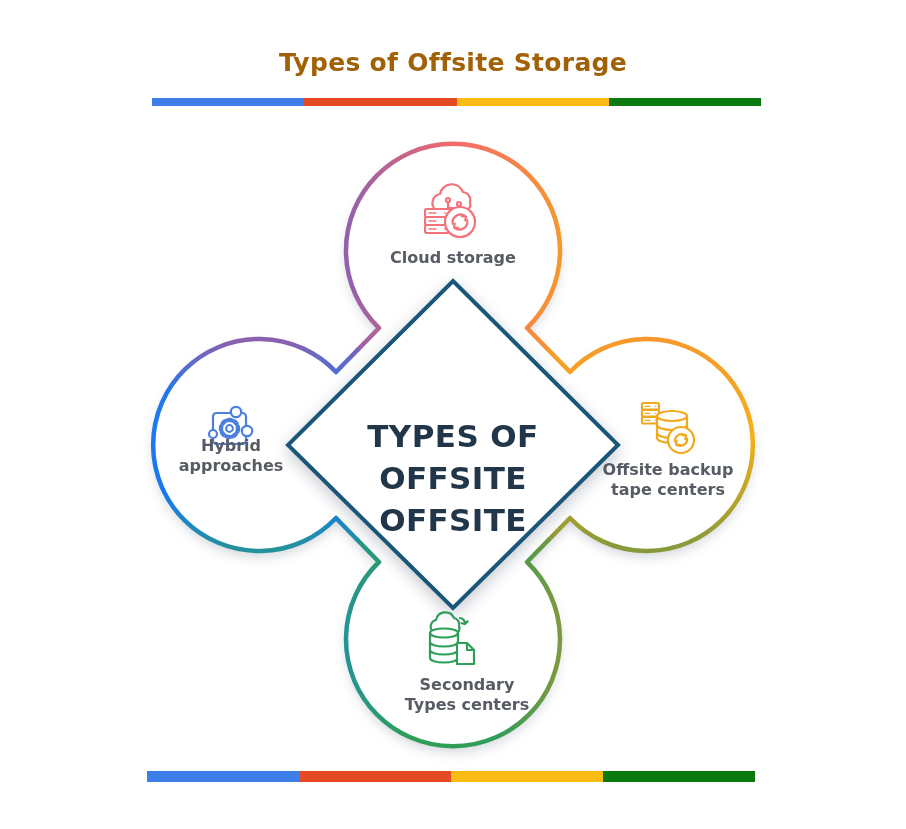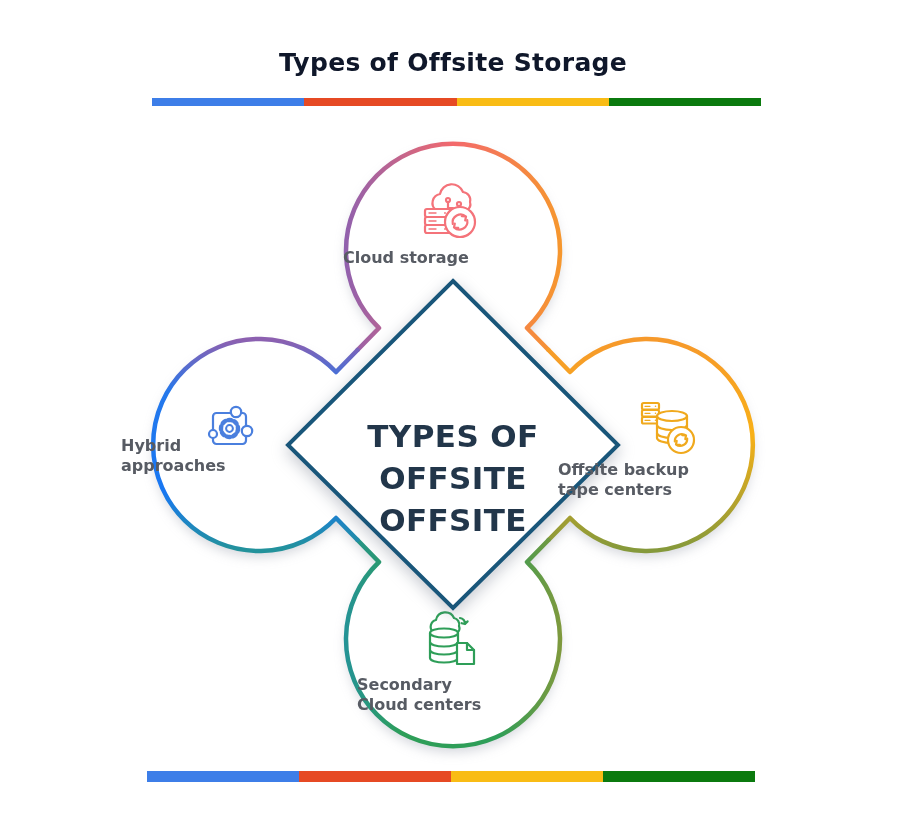--- a/index.html
+++ b/index.html
@@ -2,31 +2,31 @@
 <html><head>
 <meta charset="utf-8">
 <style>
   html,body{margin:0;padding:0;background:#ffffff;}
   .stage{
     position:relative;width:906px;height:829px;background:#ffffff;overflow:hidden;
     font-family:"DejaVu Sans","Liberation Sans",sans-serif;
   }
   .page-title{
     position:absolute;left:0;top:48px;width:906px;text-align:center;
-    font-size:25px;font-weight:700;color:#0f172a;letter-spacing:.3px;
+    font-size:25px;font-weight:700;color:#a16207;letter-spacing:.3px;
   }
   .divider{position:absolute;display:flex;}
   .divider .seg{flex:1 1 0;height:100%;}
   .divider.top{left:152px;top:98px;width:609px;height:8px;}
   .divider.bottom{left:147px;top:771px;width:608px;height:11px;}
   .figure-svg{position:absolute;left:0;top:0;}
   .flower-fill{filter:drop-shadow(0 6px 6px rgba(125,130,148,.32));}
   .diamond-shape{filter:drop-shadow(0 5px 8px rgba(110,118,135,.40));}
   .node-label{
-    position:absolute;width:220px;text-align:left;
+    position:absolute;width:220px;text-align:center;
     font-size:16px;font-weight:700;color:#575b63;line-height:20px;
   }
   .label-cloud{left:343px;top:248px;}
   .label-tape{left:558px;top:460px;}
   .label-hybrid{left:121px;top:436px;}
   .label-secondary{left:357px;top:675px;}
   .diamond-label{
     position:absolute;left:303px;top:415px;width:300px;text-align:center;
     font-size:31px;font-weight:800;color:#22364a;line-height:42px;letter-spacing:.4px;
   }
@@ -149,21 +149,21 @@
   <div class="node-label label-cloud">
     <div>Cloud storage</div>
     <div></div>
   </div>
   <div class="node-label label-tape">
     <div>Offsite backup</div>
     <div>tape centers</div>
   </div>
   <div class="node-label label-secondary">
     <div>Secondary</div>
-    <div>Cloud centers</div>
+    <div>Types centers</div>
   </div>
   <div class="node-label label-hybrid">
     <div>Hybrid</div>
     <div>approaches</div>
   </div>
 
   <div class="divider bottom">
       <div class="seg" style="background: rgb(61, 126, 232);"></div>
       <div class="seg" style="background: rgb(230, 74, 36);"></div>
       <div class="seg" style="background: rgb(249, 188, 21);"></div>

